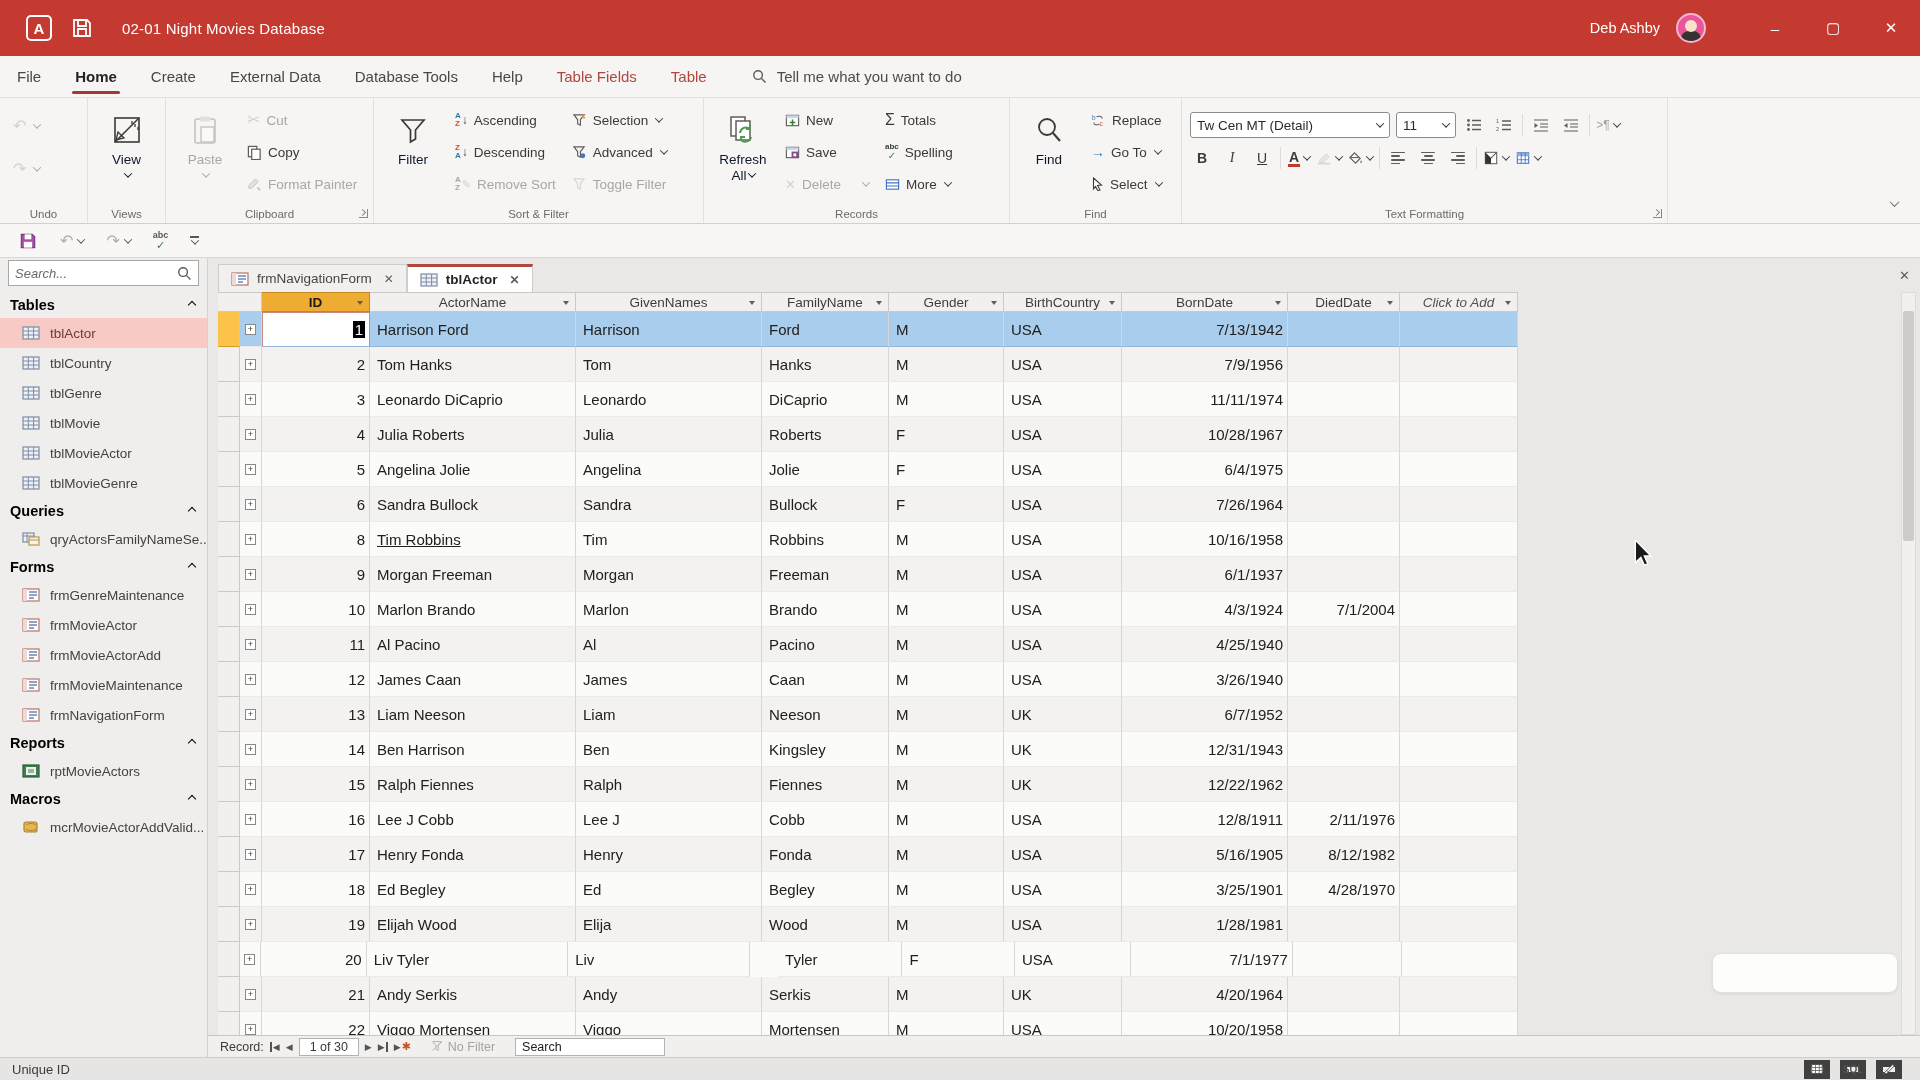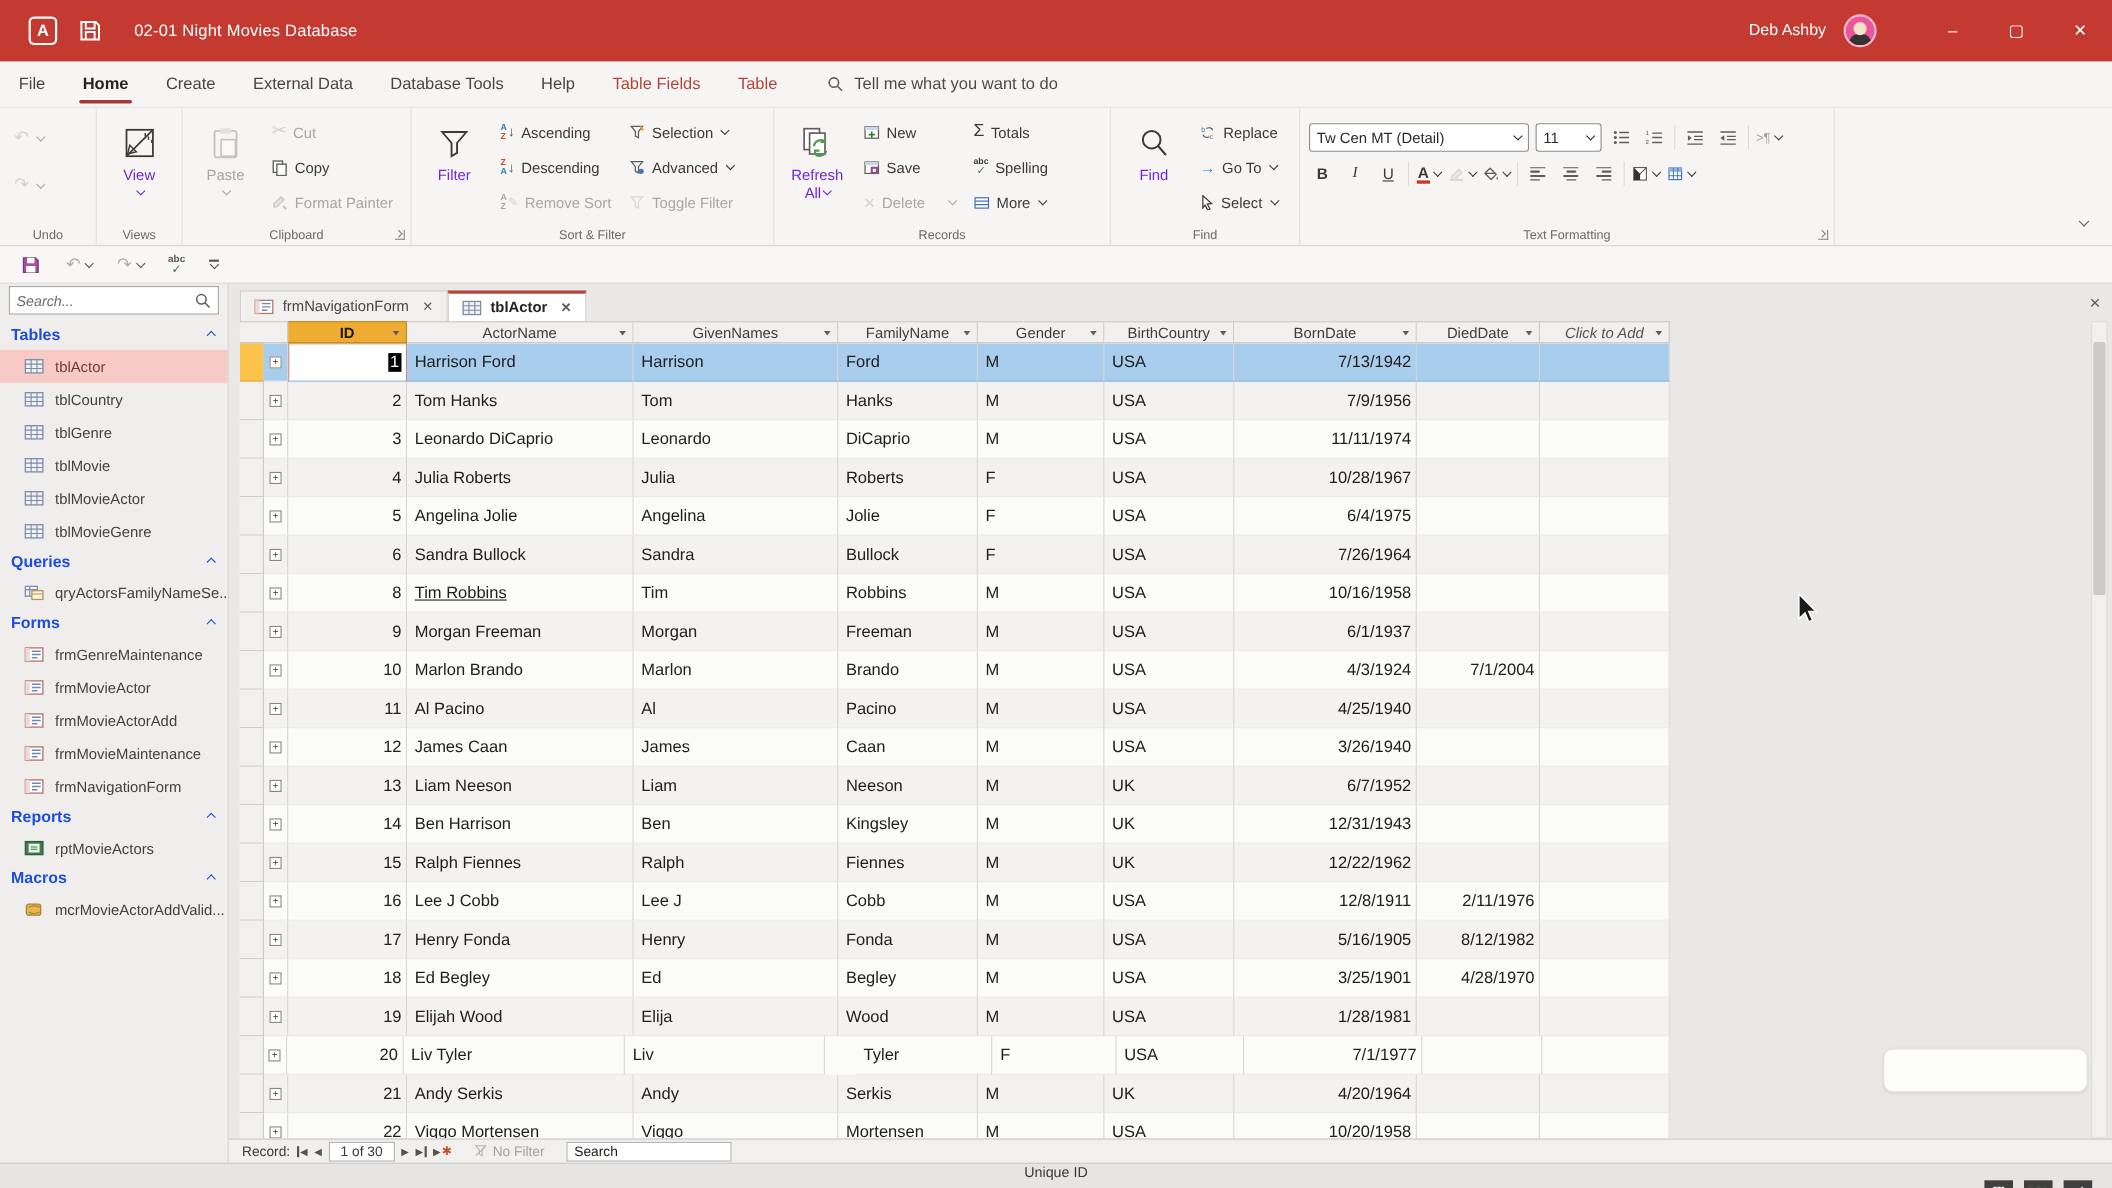--- a/index.html
+++ b/index.html
@@ -27,21 +27,21 @@
   .tellme{display:flex;align-items:center;margin-left:28px;color:#4e4c4a;font-size:15px;gap:10px;}
 
   
   .ribbon{position:absolute;top:98px;left:0;width:1920px;height:126px;background:#f6f5f4;border-bottom:1px solid #d2d0ce;display:flex;}
   .rgroup{position:relative;height:100%;border-right:1px solid #e3e1df;padding:6px 8px 20px;display:flex;align-items:flex-start;gap:6px;}
   .rg-label{position:absolute;bottom:3px;left:0;right:0;text-align:center;font-size:11.5px;color:#6d6b69;}
   .launcher{position:absolute;bottom:5px;right:5px;width:9px;height:9px;border-right:1.4px solid #8a8886;border-bottom:1.4px solid #8a8886;}
   .launcher:after{content:"";position:absolute;right:2px;bottom:2px;width:4px;height:4px;border-right:1.4px solid #8a8886;border-bottom:1.4px solid #8a8886;transform:rotate(-45deg);}
   .rcol{display:flex;flex-direction:column;justify-content:flex-start;height:96px;}
   .sbtn{display:flex;align-items:center;gap:6px;font-size:13.5px;height:32px;padding:0 5px;color:#3b3a39;white-space:nowrap;}
-  .bigbtn{width:62px;height:96px;display:flex;flex-direction:column;align-items:center;justify-content:flex-start;padding-top:4px;font-size:13.5px;color:#6d28d9;text-align:center;line-height:1.15;}
+  .bigbtn{width:62px;height:96px;display:flex;flex-direction:column;align-items:center;justify-content:flex-start;padding-top:4px;font-size:13.5px;color:#0f172a;text-align:center;line-height:1.15;}
   .bigbtn .bb-ic{height:44px;display:flex;align-items:center;}
   .dis{color:#a9a7a5;}
   .dis svg, .dis .gly{opacity:.45;}
   .cv{display:inline-block;width:6px;height:6px;border-right:1.4px solid currentColor;border-bottom:1.4px solid currentColor;transform:rotate(45deg) translate(-1px,-1px);margin-left:2px;flex:none;}
   .cv-up{transform:rotate(-135deg);}
   .gly{font-size:16px;line-height:1;flex:none;}
   .azsort{display:flex;align-items:center;gap:1px;flex:none;}
   .az{display:flex;flex-direction:column;font-size:8px;font-weight:bold;line-height:1;color:#2b7bb9;}
   .az i{font-style:normal;color:#c75226;}
   .arrow-dn{font-size:12px;color:#444;}
@@ -63,21 +63,21 @@
 
   
   .sidebar{position:absolute;top:258px;left:0;width:208px;height:799px;background:#efeeed;border-right:1px solid #d4d2d0;}
   .nav-title{height:42px;display:flex;align-items:center;padding:0 8px 0 10px;}
   .nav-title .t{font-size:21px;color:#8f4045;white-space:nowrap;overflow:hidden;}
   .nav-ctl{margin-left:auto;display:flex;align-items:center;gap:10px;color:#5f5d5b;}
   .circ{width:17px;height:17px;border:1.4px solid #5f5d5b;border-radius:50%;display:flex;align-items:center;justify-content:center;}
   .nav-search{margin:2px 8px 6px 8px;height:26px;background:#fff;border:1px solid #a9a7a5;display:flex;align-items:center;padding:0 6px;}
   .nav-search .ph{font-size:13px;font-style:italic;color:#6c6a68;}
   .nav-search svg{margin-left:auto;}
-  .nsec{height:26px;display:flex;align-items:center;padding:0 12px 0 10px;font-size:14.5px;font-weight:bold;color:#1d4ed8;}
+  .nsec{height:26px;display:flex;align-items:center;padding:0 12px 0 10px;font-size:14.5px;font-weight:bold;color:#000000;}
   .nsec .cv{margin-left:auto;}
   .nitem{height:30px;display:flex;align-items:center;gap:10px;padding-left:22px;font-size:13.5px;color:#444240;}
   .nitem.sel{background:#f8cac5;color:#6e3b36;}
   .nicon{width:18px;height:14px;flex:none;}
 
   
   .work{position:absolute;top:258px;left:208px;width:1712px;height:777px;background:#e9e8e7;}
   .tabsrow{position:absolute;top:6px;left:10px;height:28px;display:flex;align-items:flex-end;}
   .dtab{height:28px;display:flex;align-items:center;gap:8px;padding:0 12px;background:#f1f0ef;border:1px solid #cfcdcb;border-bottom:none;font-size:13.5px;color:#484644;}
   .dtab .x{color:#5f5d5b;font-size:12px;margin-left:4px;}
@@ -115,21 +115,21 @@
   .recnav{position:absolute;top:1035px;left:208px;width:1712px;height:22px;background:#f1f0ef;border-top:1px solid #c9c7c5;display:flex;align-items:center;font-size:12.5px;color:#3b3a39;padding-left:12px;gap:6px;}
   .rn-btn{font-size:9px;color:#55534f;display:flex;align-items:center;}
   .rn-bar-l{border-left:2px solid #55534f;padding-left:1px;}
   .rn-bar-r{border-right:2px solid #55534f;padding-right:1px;}
   .rn-box{background:#fff;border:1px solid #b5b3b1;height:18px;display:flex;align-items:center;padding:0 10px;font-size:12.5px;}
   .rn-new i{font-style:normal;color:#c75226;font-size:11px;margin-left:1px;}
   .rn-dim{color:#a5a3a1;display:flex;align-items:center;gap:4px;margin-left:14px;}
   .rn-search{background:#fff;border:1px solid #b5b3b1;height:18px;width:150px;display:flex;align-items:center;padding:0 6px;margin-left:14px;font-size:12.5px;color:#21201f;}
 
   
-  .statusbar{position:absolute;top:1057px;left:0;width:1920px;height:23px;background:#e6e5e4;border-top:1px solid #cfcdcb;display:flex;align-items:center;font-size:13px;color:#3b3a39;padding:0 12px;flex-direction:column;}
+  .statusbar{position:absolute;top:1057px;left:0;width:1920px;height:23px;background:#e6e5e4;border-top:1px solid #cfcdcb;display:flex;align-items:center;font-size:13px;color:#3b3a39;padding:0 12px;}
   .sb-right{margin-left:auto;display:flex;align-items:center;gap:10px;margin-right:6px;}
   .sb-ic{width:26px;height:19px;display:flex;align-items:center;justify-content:center;background:#f0efee;border:7px solid #404040;font-size:10px;color:#55534f;}
 
   .cursor{position:absolute;left:1633px;top:540px;pointer-events:none;}
 </style>
 </head>
 <body>
 
 <div class="titlebar">
   <div class="tb-appicon">

